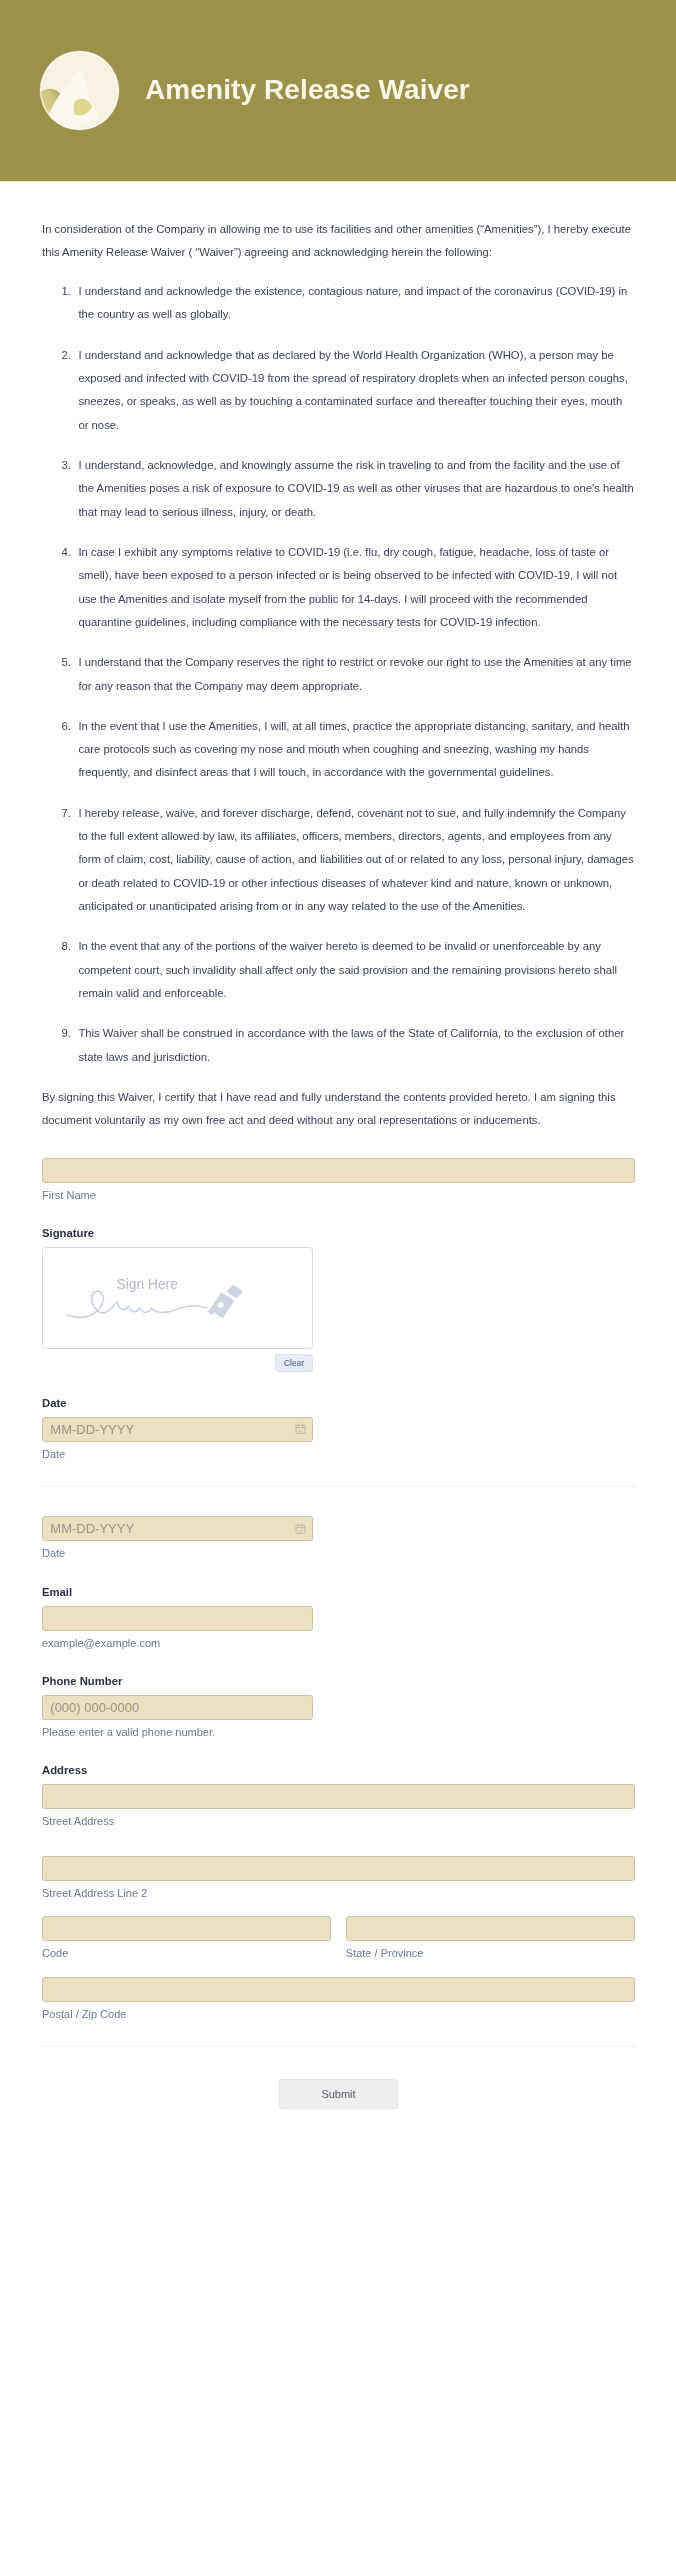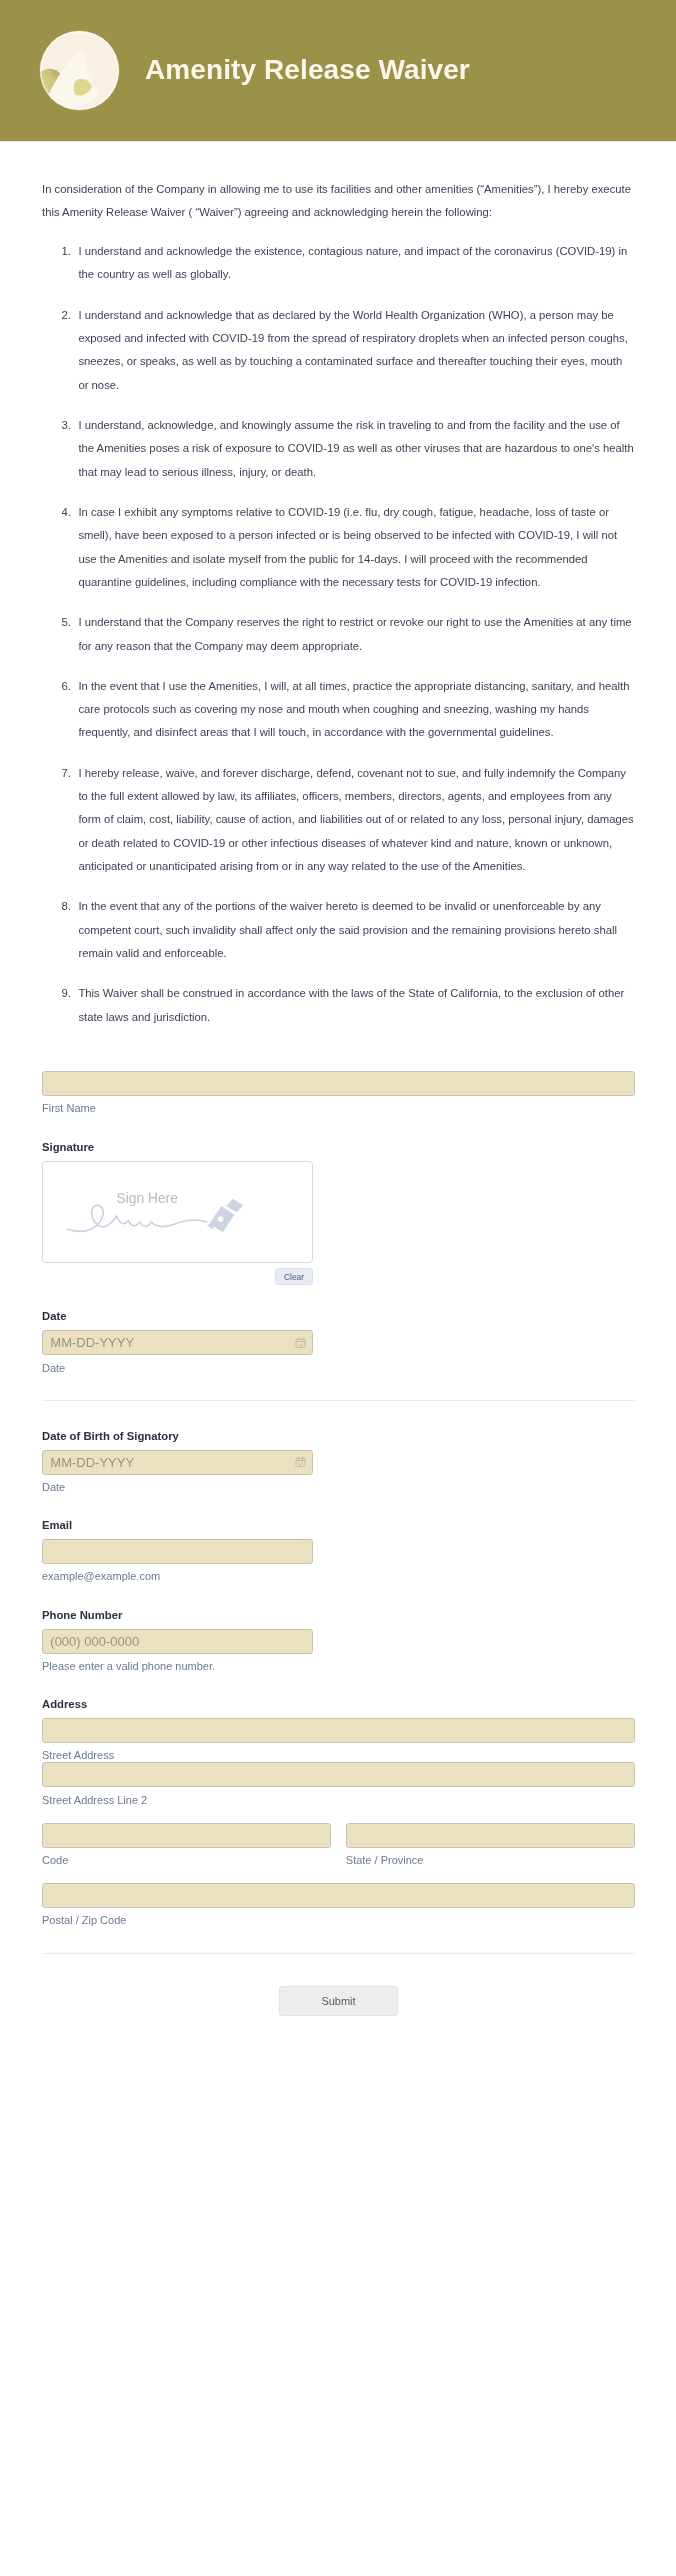--- a/index.html
+++ b/index.html
@@ -8,21 +8,21 @@
     width: 677px;
     background: #ffffff;
     font-family: "Liberation Sans", sans-serif;
     color: #2c3345;
     -webkit-font-smoothing: antialiased;
   }
 
   
   .form-header {
     background: #9b9148;
-    height: 142px;
+    height: 182px;
     display: flex;
     align-items: center;
     padding: 0 0 0 40px;
     border-bottom: 0.7px solid #e6e6e6;
   }
   .brand-logo {
     width: 79px;
     height: 79px;
     border-radius: 50%;
     flex: 0 0 auto;
@@ -215,20 +215,21 @@
     <li>I understand and acknowledge that as declared by the World Health Organization (WHO), a person may be exposed and infected with COVID-19 from the spread of respiratory droplets when an infected person coughs, sneezes, or speaks, as well as by touching a contaminated surface and thereafter touching their eyes, mouth or nose.</li>
     <li>I understand, acknowledge, and knowingly assume the risk in traveling to and from the facility and the use of the Amenities poses a risk of exposure to COVID-19 as well as other viruses that are hazardous to one's health that may lead to serious illness, injury, or death.</li>
     <li>In case I exhibit any symptoms relative to COVID-19 (i.e. flu, dry cough, fatigue, headache, loss of taste or smell), have been exposed to a person infected or is being observed to be infected with COVID-19, I will not use the Amenities and isolate myself from the public for 14-days. I will proceed with the recommended quarantine guidelines, including compliance with the necessary tests for COVID-19 infection.</li>
     <li>I understand that the Company reserves the right to restrict or revoke our right to use the Amenities at any time for any reason that the Company may deem appropriate.</li>
     <li>In the event that I use the Amenities, I will, at all times, practice the appropriate distancing, sanitary, and health care protocols such as covering my nose and mouth when coughing and sneezing, washing my hands frequently, and disinfect areas that I will touch, in accordance with the governmental guidelines.</li>
     <li>I hereby release, waive, and forever discharge, defend, covenant not to sue, and fully indemnify the Company to the full extent allowed by law, its affiliates, officers, members, directors, agents, and employees from any form of claim, cost, liability, cause of action, and liabilities out of or related to any loss, personal injury, damages or death related to COVID-19 or other infectious diseases of whatever kind and nature, known or unknown, anticipated or unanticipated arising from or in any way related to the use of the Amenities.</li>
     <li>In the event that any of the portions of the waiver hereto is deemed to be invalid or unenforceable by any competent court, such invalidity shall affect only the said provision and the remaining provisions hereto shall remain valid and enforceable.</li>
     <li>This Waiver shall be construed in accordance with the laws of the State of California, to the exclusion of other state laws and jurisdiction.</li>
   </ol>
 
+  <p class="closing-text">By signing this Waiver, I certify that I have read and fully understand the contents provided hereto. I am signing this document voluntarily as my own free act and deed without any oral representations or inducements.</p>
 </div>
 
 <div class="fields">
 
   <div class="field-block">
     <div class="row-2">
       <div>
         <input class="tf" type="text" placeholder="" style="">
         <span class="sublabel">First Name</span>
       </div>
@@ -268,21 +269,20 @@
           <path d="M6 11 L7.6 12.6 L10.6 9.4" fill="none" stroke="currentColor" stroke-width="1.1" stroke-linecap="round" stroke-linejoin="round"></path>
         </svg>
       </span>
     </div>
     <span class="sublabel">Date</span>
   </div>
 
   <hr class="rule">
 
   <div class="field-block">
-    <span class="field-label">Date of Birth of Signatory</span>
     <div class="date-wrap half">
       <input class="tf" type="text" placeholder="MM-DD-YYYY" style="">
       <span class="cal-icon">
         <svg viewBox="0 0 16 16" aria-hidden="true">
           <rect x="1.5" y="2.5" width="13" height="12" rx="1.5" fill="none" stroke="currentColor" stroke-width="1.1"></rect>
           <path d="M1.5 6 H14.5" stroke="currentColor" stroke-width="1.1"></path>
           <path d="M5 1 V4 M11 1 V4" stroke="currentColor" stroke-width="1.1" stroke-linecap="round"></path>
           <path d="M6 11 L7.6 12.6 L10.6 9.4" fill="none" stroke="currentColor" stroke-width="1.1" stroke-linecap="round" stroke-linejoin="round"></path>
         </svg>
       </span>
@@ -307,21 +307,21 @@
   </div>
 
   <div class="field-block">
     <span class="field-label">Address</span>
 
     <div>
       <input class="tf full" type="text" placeholder="" style="">
       <span class="sublabel">Street Address</span>
     </div>
 
-    <div style="margin-top:0">
+    <div style="margin-top:27px">
       <input class="tf full" type="text" placeholder="" style="">
       <span class="sublabel">Street Address Line 2</span>
     </div>
 
     <div class="row-2" style="margin-top:16px">
       <div>
         <input class="tf" type="text" placeholder="" style="">
         <span class="sublabel">Code</span>
       </div>
       <div>

